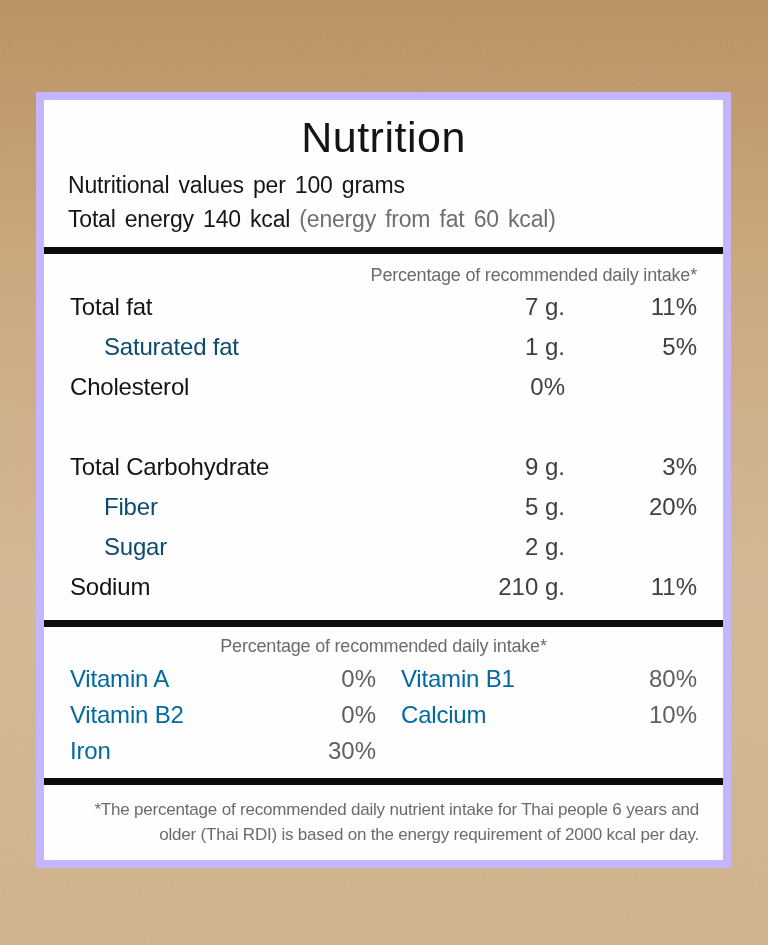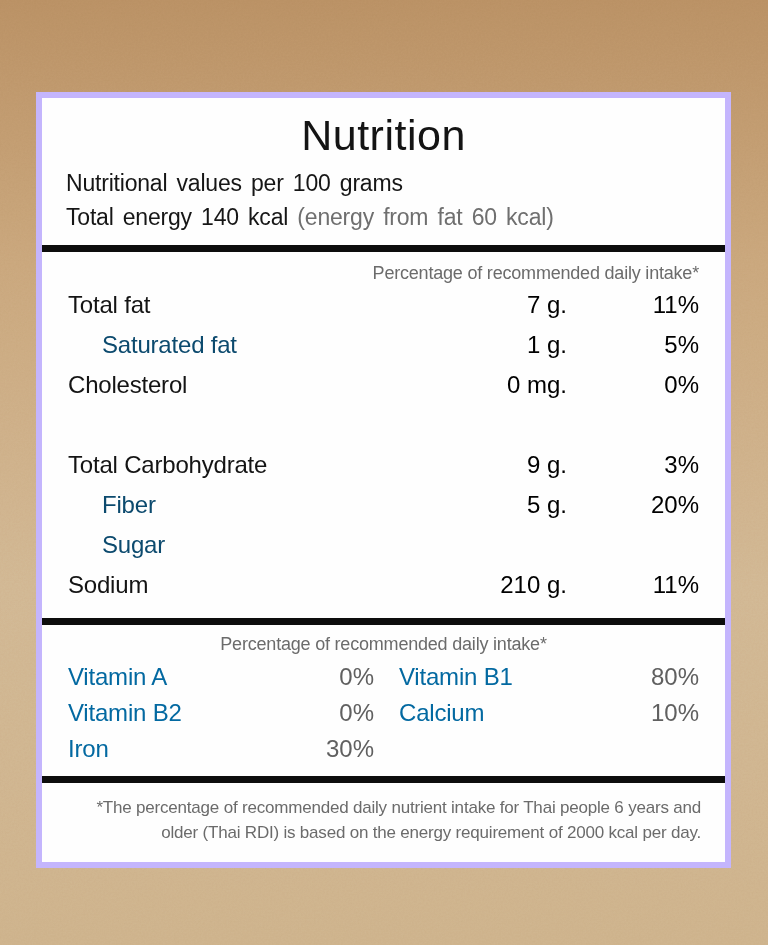--- a/index.html
+++ b/index.html
@@ -15,21 +15,21 @@
     width: 768px; height: 945px;
     opacity: 0.35;
     mix-blend-mode: multiply;
     pointer-events: none;
   }
   .label {
     position: absolute;
     left: 36px; top: 92px;
     width: 695px; height: 776px;
     background: #fefefe;
-    border: 6px solid #c4b5fd;
+    border: 8px solid #c4b5fd;
     display: flex;
     flex-direction: column;
     color: #161616;
   }
   .divider { height: 7px; background: #0d0d0d; flex: 0 0 auto; }
 
   
   .sec-header { height: 147px; padding: 6px 24px 0; }
   .title {
     text-align: center;
@@ -55,21 +55,21 @@
   .rows { flex: 1; display: flex; flex-direction: column; justify-content: space-between; padding-bottom: 10px; }
   .nrow {
     display: grid;
     grid-template-columns: 1fr 118px 132px;
     align-items: baseline;
     height: 40px;
     font-size: 24px;
   }
   .nrow .name { color: #141414; letter-spacing: -0.2px; }
   .nrow.indent .name { padding-left: 34px; color: #0c4a6e; }
-  .nrow .amt, .nrow .pct { text-align: right; color: #000000; }
+  .nrow .amt, .nrow .pct { text-align: right; color: #404040; }
 
   
   .sec-vit { height: 151px; padding: 6px 26px 0; }
   .vit-header {
     font-size: 18px;
     color: #6b6b6b;
     text-align: center;
     line-height: 26px;
     margin-bottom: 6px;
     letter-spacing: -0.2px;
@@ -131,21 +131,20 @@
   </div>
 
   <div class="nrow indent">
     <span class="name">Saturated fat</span>
     <span class="amt">1 g.</span>
     <span class="pct">5%</span>
   </div>
 
   <div class="nrow">
     <span class="name">Cholesterol</span>
-    <span class="amt">0 mg.</span>
     <span class="pct">0%</span>
   </div>
 
   <div class="nrow">
     <span class="pct"></span>
   </div>
 
   <div class="nrow">
     <span class="name">Total Carbohydrate</span>
     <span class="amt">9 g.</span>
@@ -153,20 +152,21 @@
   </div>
 
   <div class="nrow indent">
     <span class="name">Fiber</span>
     <span class="amt">5 g.</span>
     <span class="pct">20%</span>
   </div>
 
   <div class="nrow indent">
     <span class="name">Sugar</span>
+    <span class="amt">2 g.</span>
     <span class="pct"></span>
   </div>
 
   <div class="nrow">
     <span class="name">Sodium</span>
     <span class="amt">210 g.</span>
     <span class="pct">11%</span>
   </div>
 </div>
   </div>

